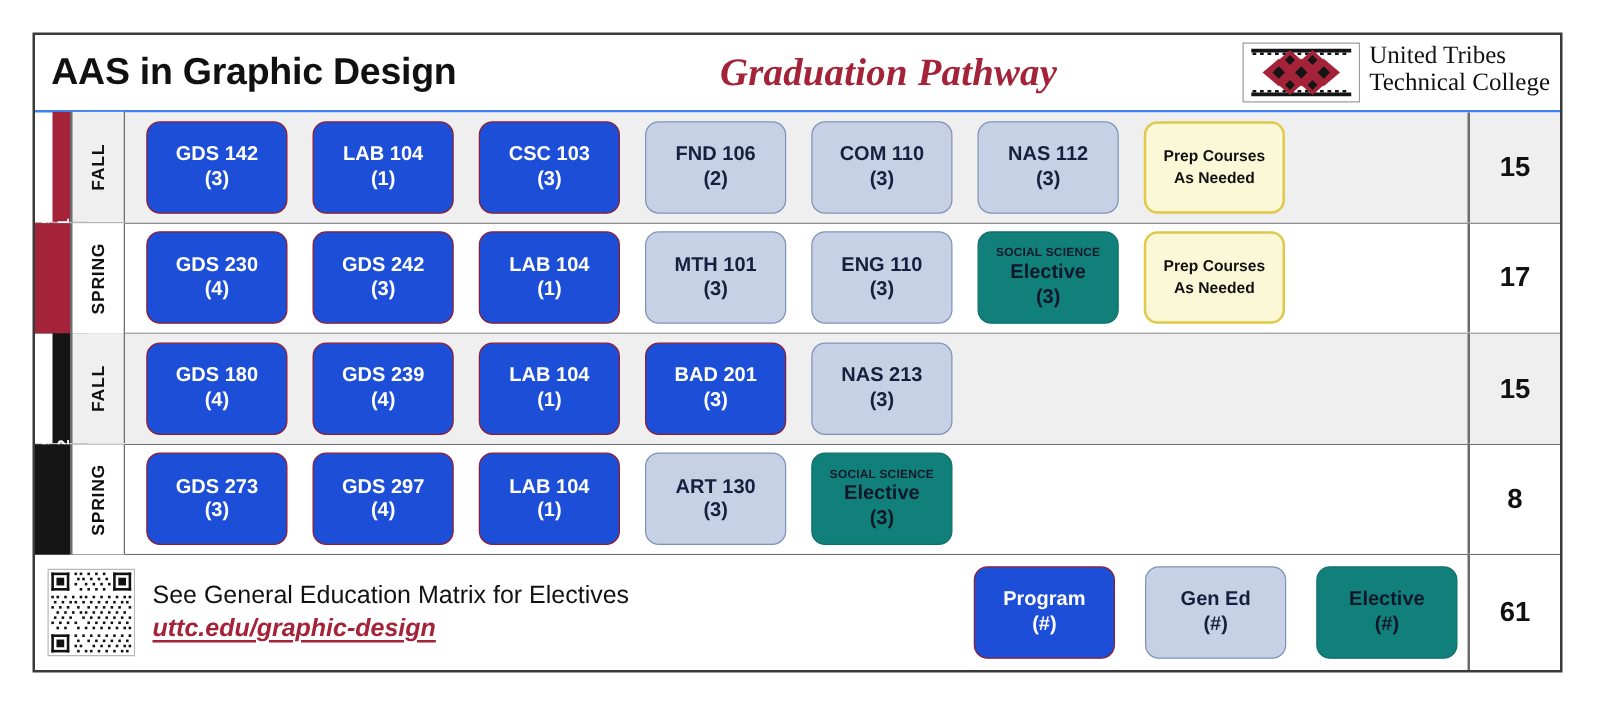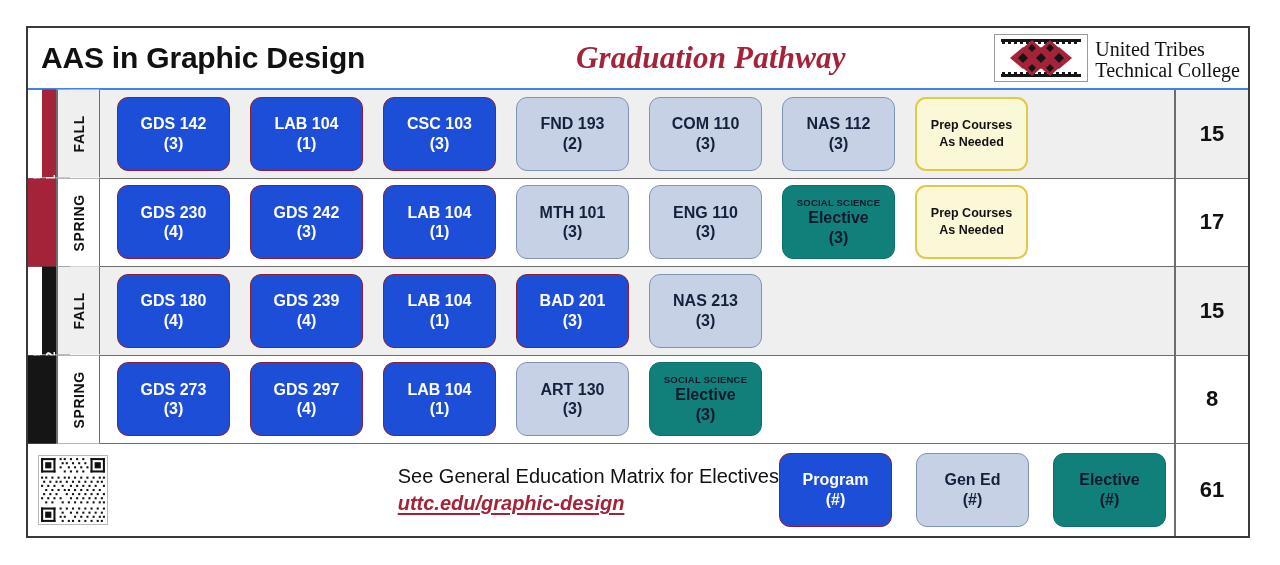--- a/index.html
+++ b/index.html
@@ -34,21 +34,21 @@
     margin-left:13px; letter-spacing:-.2px; white-space:nowrap;
   }
   #pathway-title{
     position:absolute; left:548px; top:50%; transform:translateY(-50%);
     font-family:"Liberation Serif", serif;
     font-style:italic; font-size:31px; font-weight:bold;
     color:#A42339; white-space:nowrap; letter-spacing:.2px;
   }
   #logo-wrap{
     position:absolute; right:8px; top:50%; transform:translateY(-50%);
-    display:flex; align-items:flex-end; gap:7px;
+    display:flex; align-items:flex-start; gap:7px;
   }
   #logo-mark{
     width:92px;height:46px;border:1px solid #9a9a9a;background:#fff;
     display:block;
   }
   #college-name{
     font-family:"Liberation Serif", serif;
     color:#111; line-height:1.08; white-space:nowrap;
   }
   #college-name .ln{display:block;}
@@ -121,21 +121,21 @@
   .chip.prep{background:#FBF8D8;color:#111;border:2px solid #E0C94A;}
   .chip.prep .l{font-size:12.5px;font-weight:bold;line-height:1.35;}
 
   
   #footer{
     flex:0 0 92px; display:flex; align-items:center;
     border-bottom:none; background:#ffffff;
   }
   #foot-left{
     flex:1 1 auto; display:flex; align-items:center; height:100%;
-    padding-left:10px; gap:14px;justify-content:space-between;
+    padding-left:10px; gap:14px;
   }
   #qr{width:68px;height:68px;border:1px solid #b9b9b9;background:#fff;display:block;}
   #foot-text{display:flex;flex-direction:column;gap:4px;}
   #foot-line1{font-size:20px;color:#111;}
   #foot-link{
     font-size:20px;color:#A42339;font-style:italic;font-weight:bold;
     text-decoration:underline; text-underline-offset:3px;
   }
   #legend{display:flex;align-items:center;gap:24px;padding-right:8px;}
   #foot-total{
@@ -234,21 +234,21 @@
             </div>
           </div>
           <div class="slot">
             <div class="chip program">
               <div class="code">CSC 103</div>
               <div class="cr">(3)</div>
             </div>
           </div>
           <div class="slot">
             <div class="chip gened">
-              <div class="code">FND 193</div>
+              <div class="code">FND 106</div>
               <div class="cr">(2)</div>
             </div>
           </div>
           <div class="slot">
             <div class="chip gened">
               <div class="code">COM 110</div>
               <div class="cr">(3)</div>
             </div>
           </div>
           <div class="slot">

